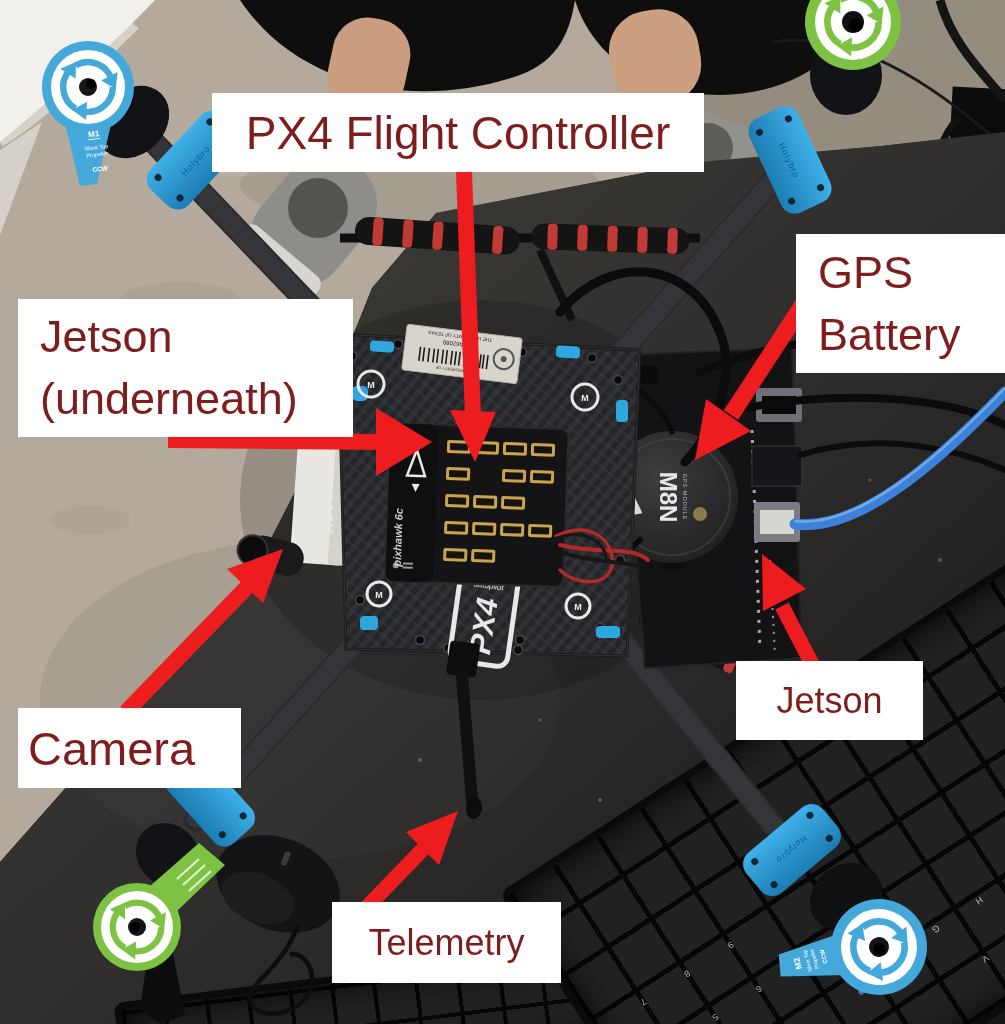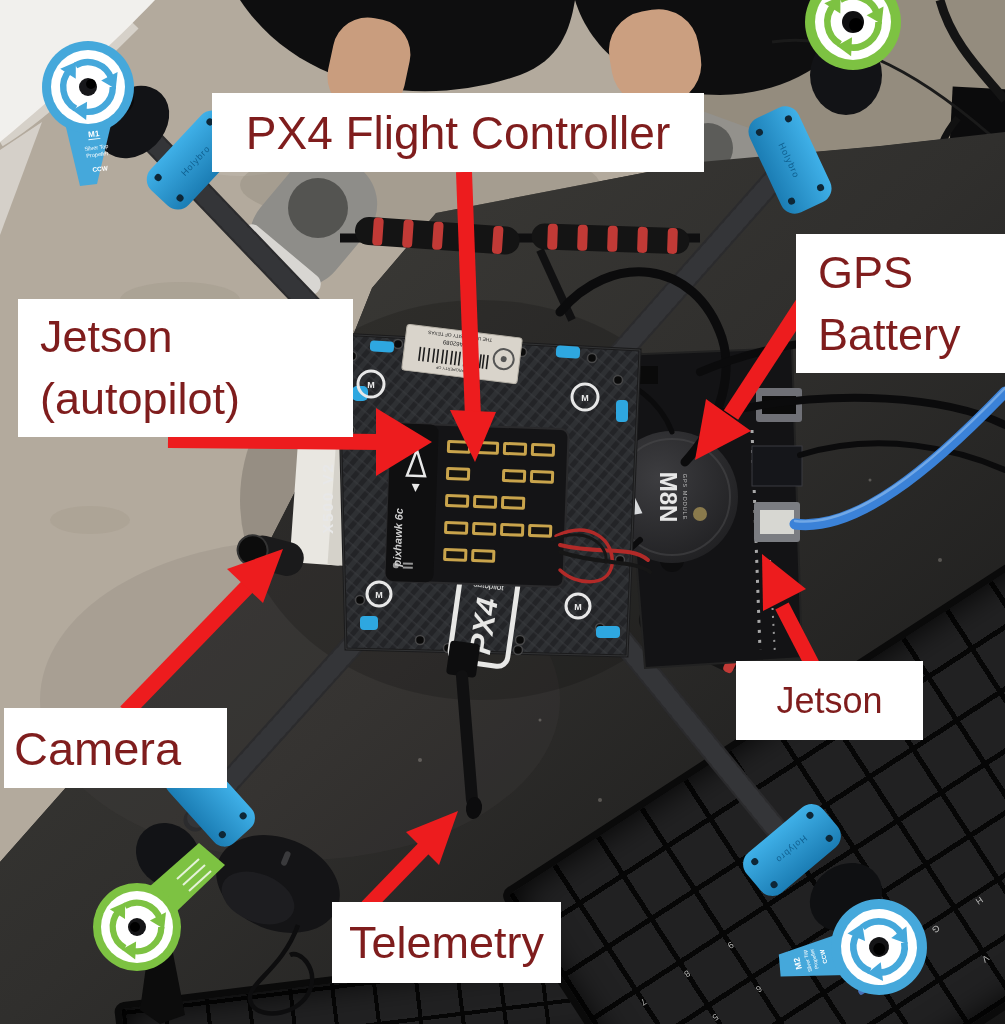--- a/index.html
+++ b/index.html
@@ -24,23 +24,23 @@
       border-radius:2px;opacity:.9;}
   
   .label{position:absolute;background:#ffffff;color:#7f1d1d;display:flex;
          align-items:center;}
   .label.center{justify-content:center;}
   .label.lines{flex-direction:column;justify-content:center;
                align-items:flex-start;padding-left:22px;}
   #label-px4{left:212px;top:93px;width:492px;height:79px;font-size:46px;}
   #label-battery{left:18px;top:299px;width:313px;height:138px;font-size:45px;line-height:62px;}
   #label-gps{left:796px;top:234px;width:190px;height:139px;font-size:45px;line-height:62px;}
-  #label-camera{left:4px;top:708px;width:213px;height:80px;font-size:47px;padding-left:10px;}
+  #label-camera{left:18px;top:708px;width:213px;height:80px;font-size:47px;padding-left:10px;}
   #label-jetson{left:736px;top:661px;width:187px;height:79px;font-size:36px;}
-  #label-telemetry{left:332px;top:902px;width:229px;height:81px;font-size:45px;text-align:center;}
+  #label-telemetry{left:332px;top:902px;width:229px;height:81px;font-size:36px;text-align:center;}
 </style>
 </head>
 <body>
 
 <div class="photo">
 
 <svg class="layer" width="1005" height="1024" viewBox="0 0 1005 1024">
   <defs>
     <linearGradient id="tableGrad" x1="0" y1="0" x2="1" y2="1">
       <stop offset="0" stop-color="#403f3b"></stop>
@@ -487,21 +487,21 @@
       <polygon points="458,811 439,865 406,832" stroke="none"></polygon>
     </g>
   </g>
 </svg>
 
 <div class="label center" id="label-px4">
   <span>PX4 Flight Controller</span>
 </div>
 <div class="label lines" id="label-battery">
   <span>Jetson</span>
-  <span>(autopilot)</span>
+  <span>(underneath)</span>
 </div>
 <div class="label lines" id="label-gps">
   <span>GPS</span>
   <span>Battery</span>
 </div>
 <div class="label" id="label-camera">
   <span>Camera</span>
 </div>
 <div class="label center" id="label-jetson">
   <span>Jetson</span>

